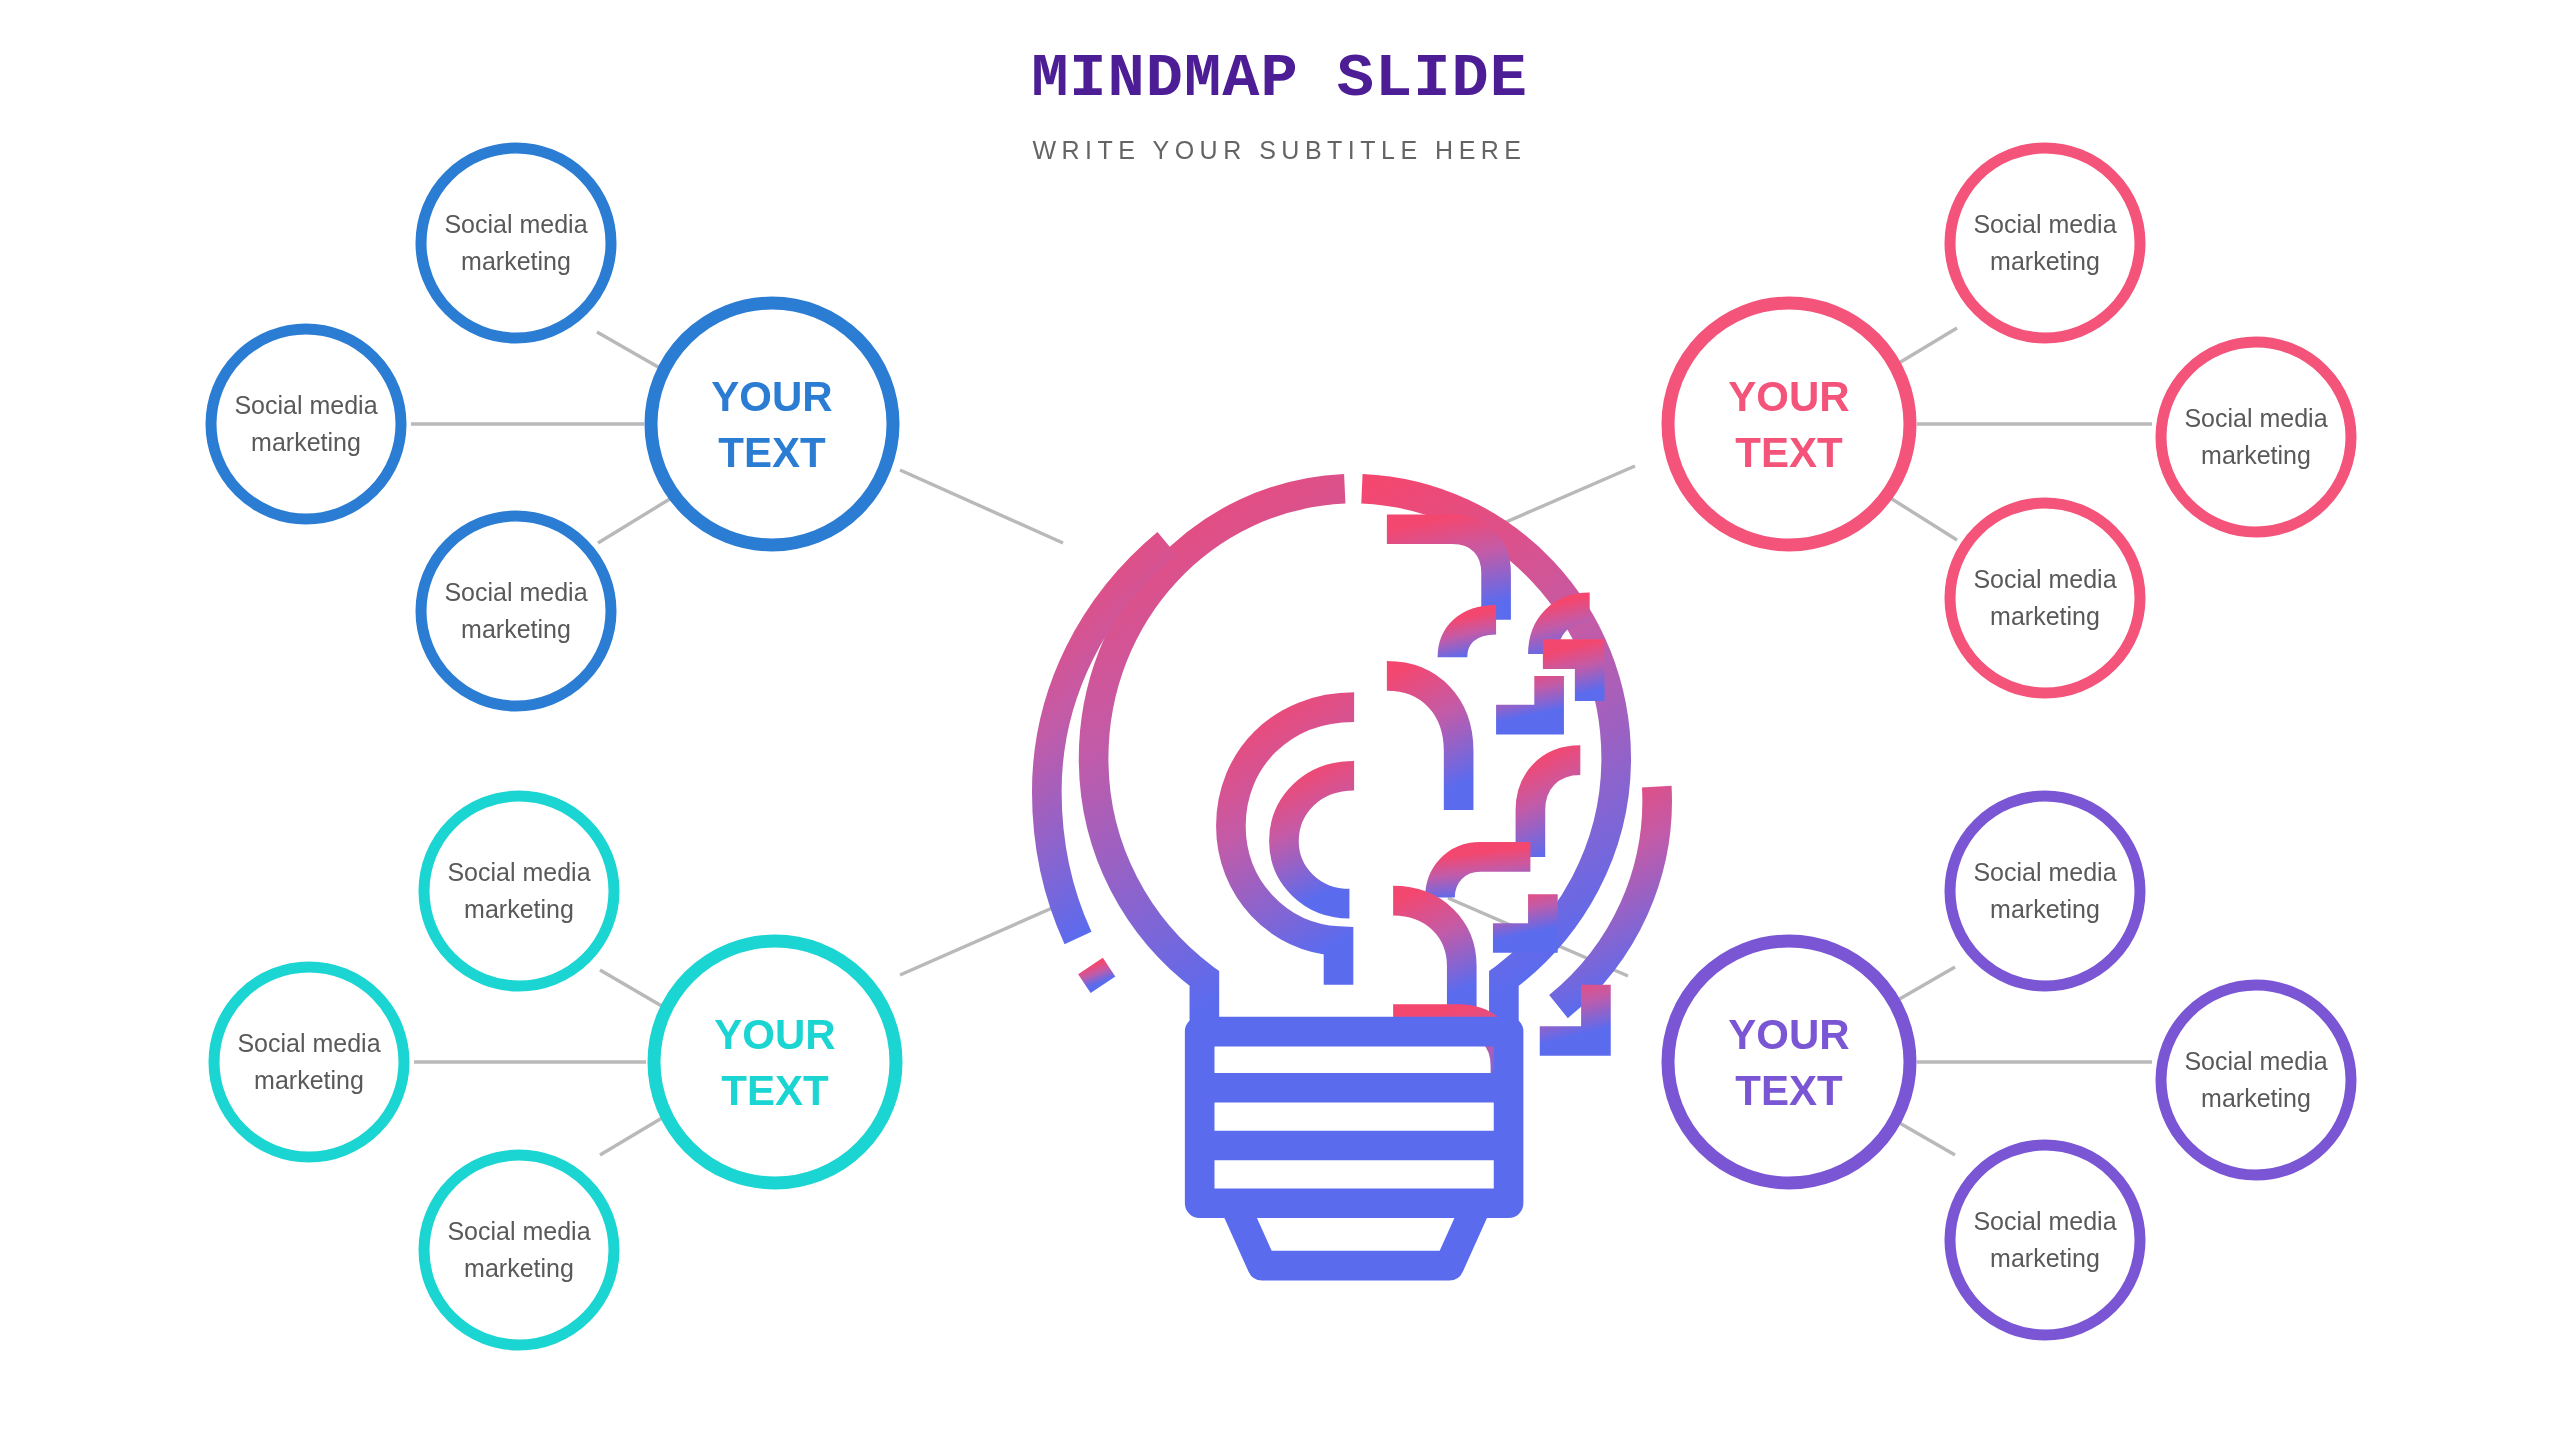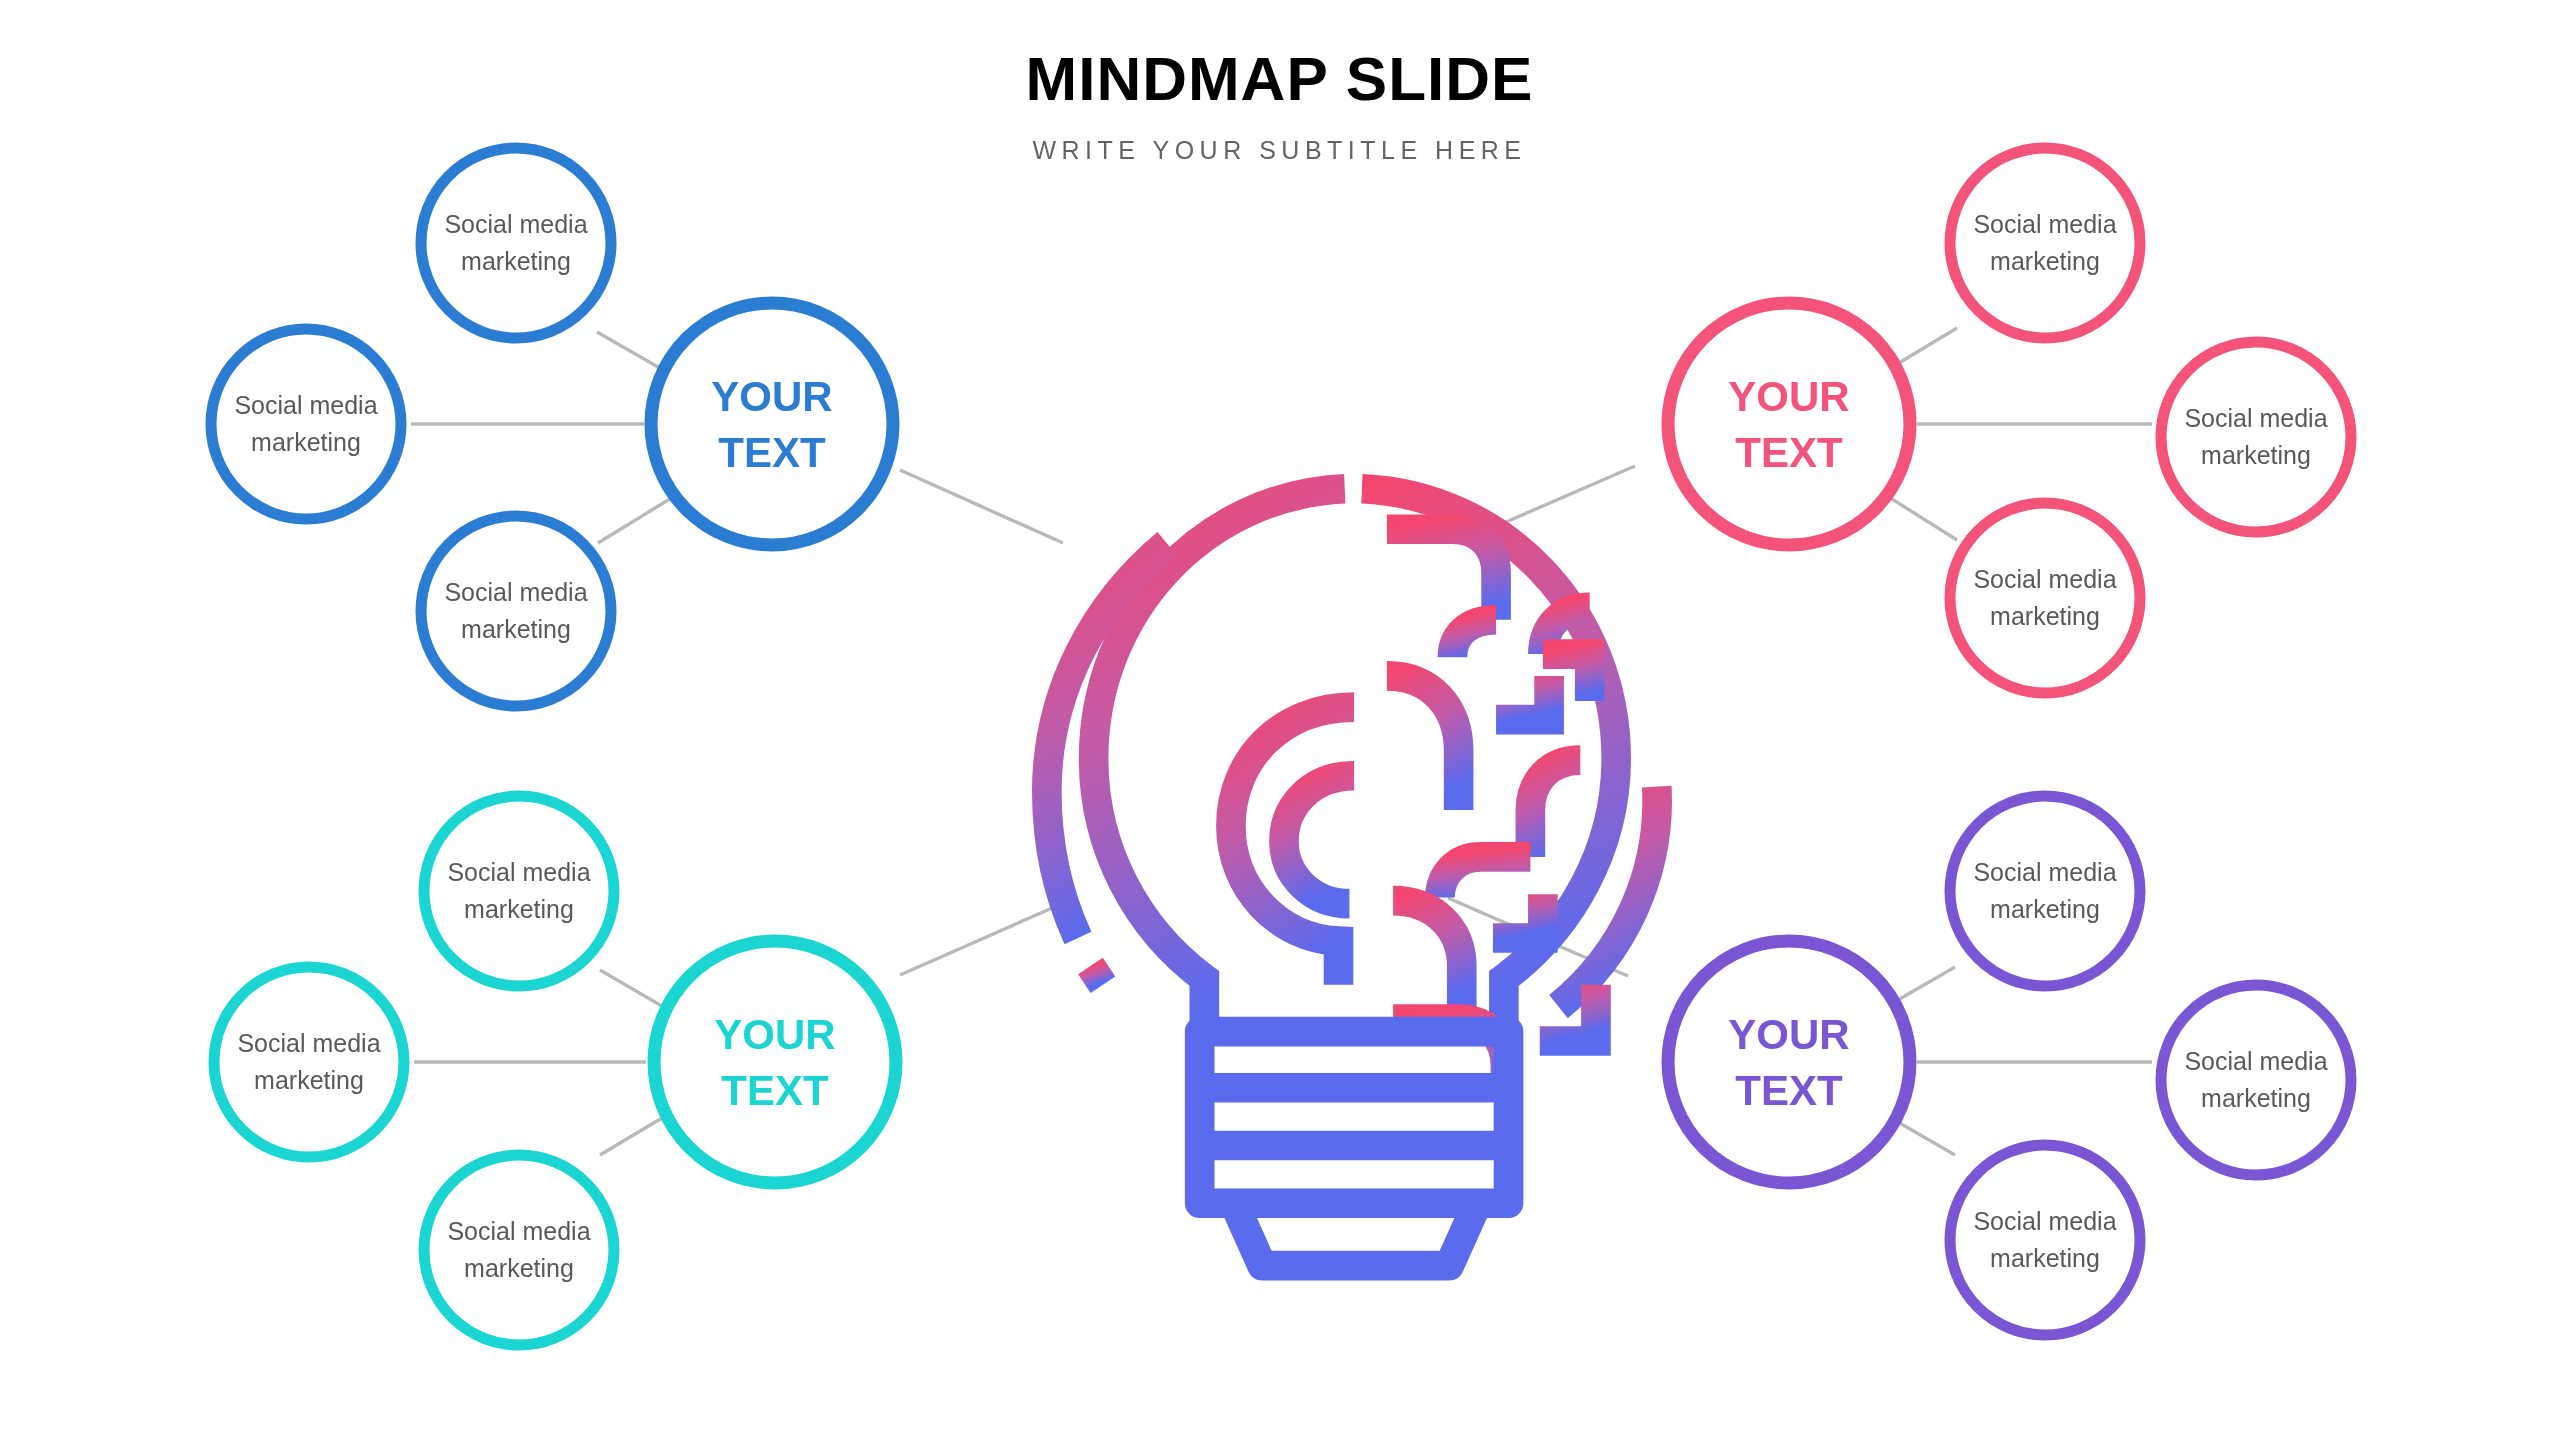--- a/index.html
+++ b/index.html
@@ -22,25 +22,25 @@
 
   
   #header {
     position: absolute;
     left: 0;
     top: 48px;
     width: 2559px;
     text-align: center;
   }
   #slide-title {
-    font-family: Liberation Sans, sans-serif;
+    font-family: Liberation Mono, monospace;
     font-size: 62px;
     font-weight: bold;
     letter-spacing: 1px;
-    color: #000000;
+    color: #4c1d95;
     line-height: 1.0;
     margin: 0;
   }
   #slide-subtitle {
     font-family: "Liberation Sans", sans-serif;
     font-size: 25px;
     font-weight: normal;
     letter-spacing: 5.5px;
     color: #646464;
     margin: 26px 0 0 0;

